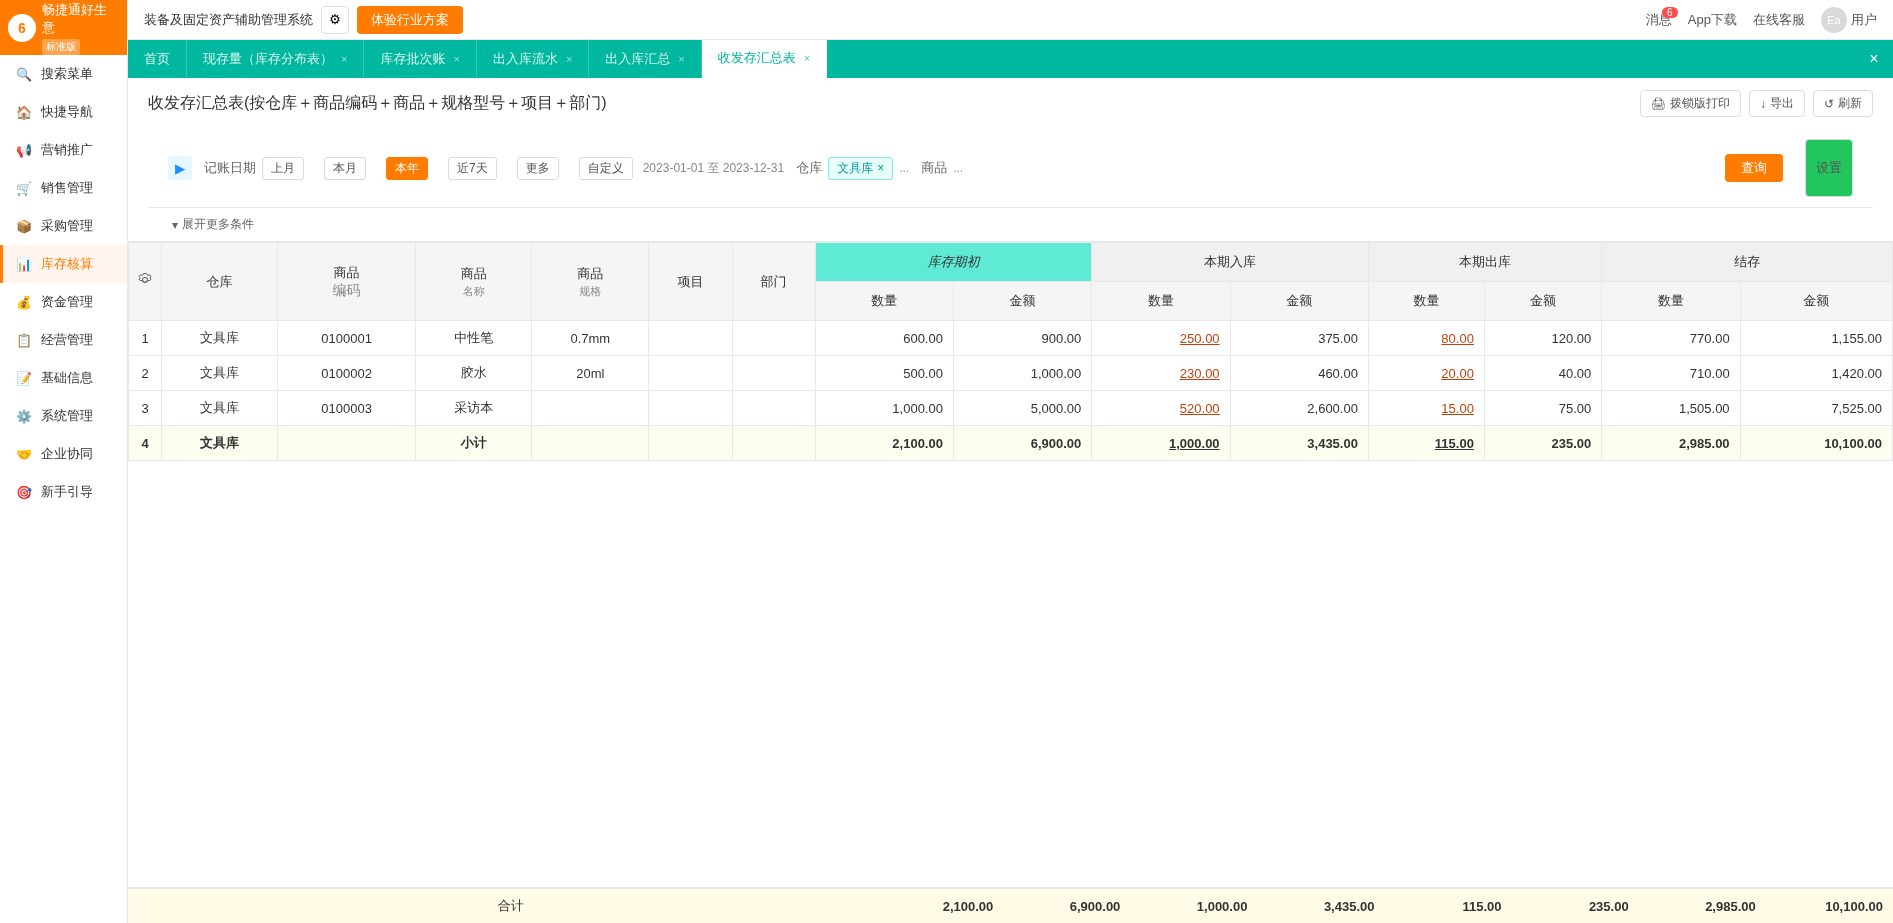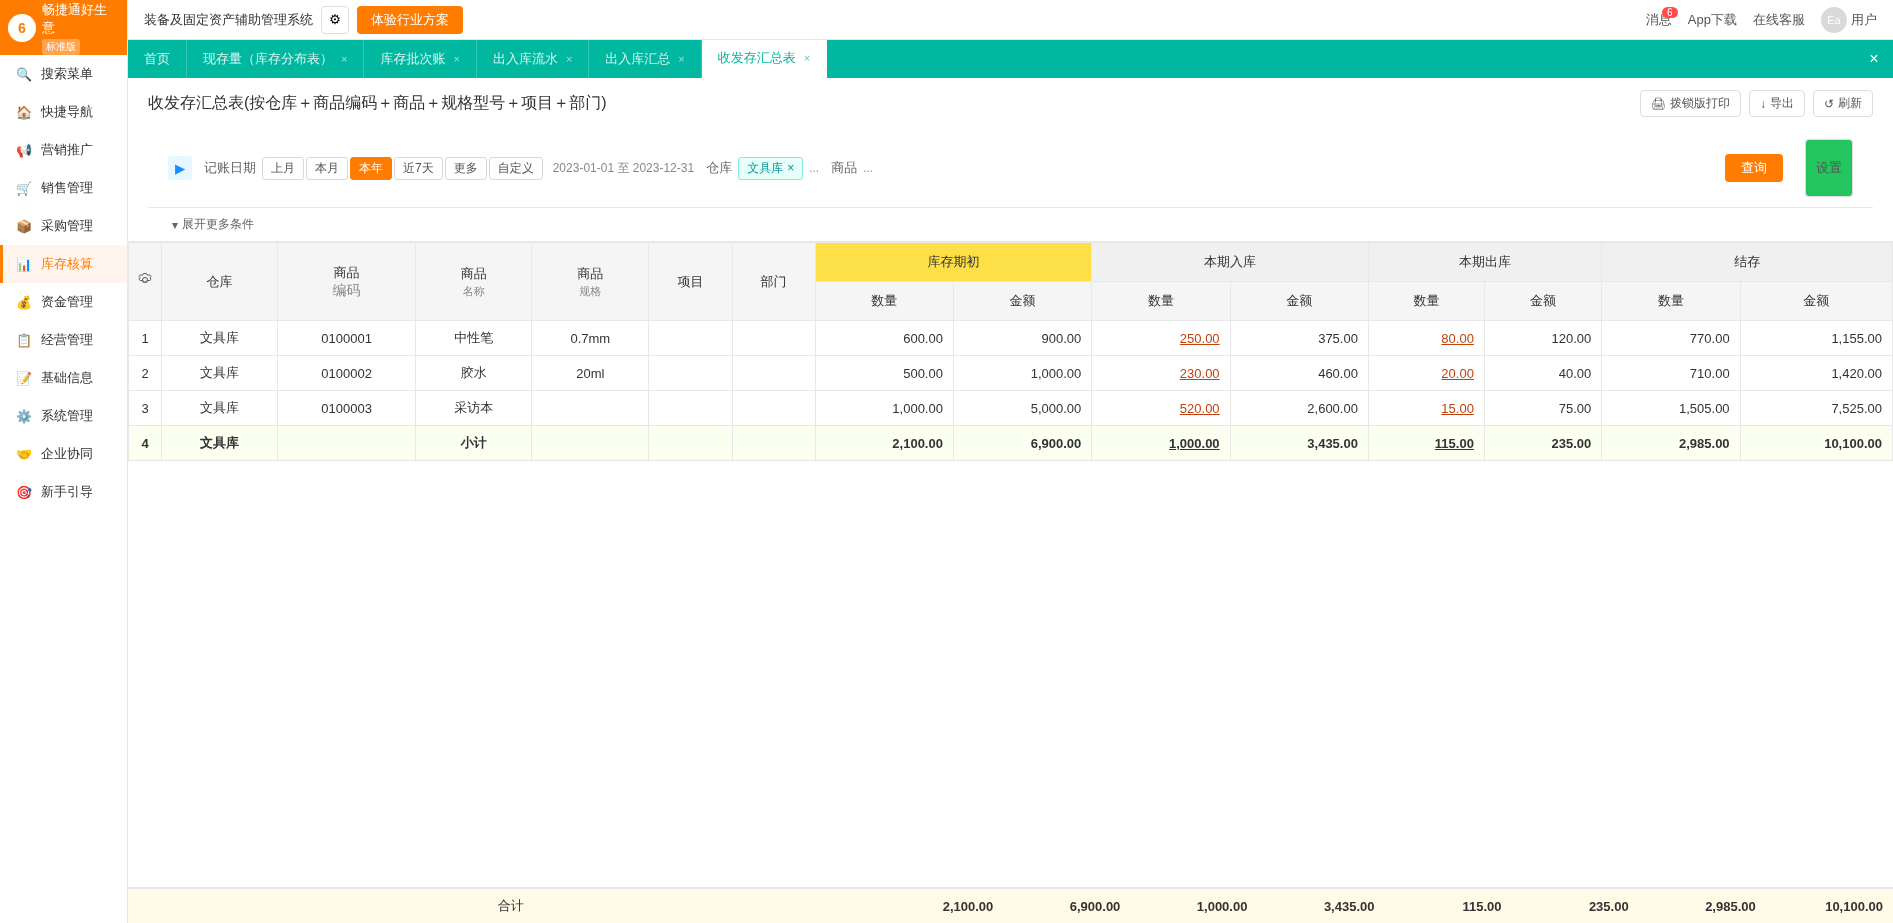--- a/index.html
+++ b/index.html
@@ -47,21 +47,21 @@
     .page-actions { display: flex; align-items: center; gap: 8px; }
     .btn-print { border: 1px solid #ddd; background: #fff; padding: 4px 10px; border-radius: 4px; cursor: pointer; font-size: 12px; color: #555; display: flex; align-items: center; gap: 4px; }
     .btn-export { border: 1px solid #ddd; background: #fff; padding: 4px 10px; border-radius: 4px; cursor: pointer; font-size: 12px; color: #555; display: flex; align-items: center; gap: 4px; }
     .btn-refresh { border: 1px solid #ddd; background: #fff; padding: 4px 10px; border-radius: 4px; cursor: pointer; font-size: 12px; color: #555; display: flex; align-items: center; gap: 4px; }
 
     
     .filter-bar { background: #fff; padding: 10px 20px; border-bottom: 1px solid #e8e8e8; display: flex; align-items: center; gap: 12px; flex-wrap: wrap; flex-shrink: 0; }
     .filter-toggle { width: 24px; height: 24px; background: #e6f7ff; border: none; cursor: pointer; display: flex; align-items: center; justify-content: center; color: #1890ff; border-radius: 3px; flex-shrink: 0; }
     .filter-group { display: flex; align-items: center; gap: 6px; }
     .filter-label { color: #666; font-size: 13px; white-space: nowrap; }
-    .date-shortcuts { display: flex; align-items: center; gap: 2px; }
+    .date-shortcuts { display: flex; align-items: center; gap: 20px; }
     .date-btn { padding: 2px 8px; border: 1px solid #d9d9d9; background: #fff; border-radius: 3px; cursor: pointer; font-size: 12px; color: #555; }
     .date-btn.active { background: #ff7c00; color: #fff; border-color: #ff7c00; }
     .date-range { font-size: 12px; color: #888; margin-left: 4px; }
     .warehouse-tag { background: #e6fffb; border: 1px solid #87e8de; border-radius: 3px; padding: 2px 8px; font-size: 12px; color: #08979c; display: flex; align-items: center; gap: 4px; }
     .tag-close { cursor: pointer; color: #08979c; }
     .filter-more { color: #999; font-size: 12px; cursor: pointer; }
     .goods-more { color: #999; font-size: 12px; cursor: pointer; }
     .btn-query { background: #ff7c00; color: #fff; border: none; padding: 5px 16px; border-radius: 4px; cursor: pointer; font-size: 13px; white-space: nowrap; }
     .btn-settings { border: 1px solid #ddd; background: #22c55e; padding: 19px 10px; border-radius: 4px; cursor: pointer; font-size: 13px; color: #555; }
     .expand-more { display: flex; align-items: center; gap: 4px; color: #666; font-size: 12px; cursor: pointer; margin: 4px 0 0 24px; }
@@ -270,21 +270,21 @@
                 <path d="M8 5a3 3 0 1 0 0 6A3 3 0 0 0 8 5zm0 1a2 2 0 1 1 0 4A2 2 0 0 1 8 6z"></path>
                 <path d="M6.5 1.5l-.5 1.5H3l-1 1.5 1 1-1 1.5L3 8.5h3l.5 1.5h3l.5-1.5H13l1-1.5-1-1 1-1.5L13 3H10l-.5-1.5z" fill="none" stroke="#666" stroke-width="1"></path>
               </svg>
             </th>
             <th rowspan="2">仓库</th>
             <th rowspan="2">商品<br><span style="font-weight:normal;font-size:14px;color:#888;">编码</span></th>
             <th rowspan="2">商品<br><span style="font-weight:normal;font-size:11px;color:#888;">名称</span></th>
             <th rowspan="2">商品<br><span style="font-weight:normal;font-size:11px;color:#888;">规格</span></th>
             <th rowspan="2">项目</th>
             <th rowspan="2">部门</th>
-            <th colspan="2" class="th-group" style="background:#fde047;">库存期初</th>
+            <th colspan="2" class="th-group" style="background:#5eead4;font-style:italic;">库存期初</th>
             <th colspan="2" class="th-group" style="background:#f0f0f0;">本期入库</th>
             <th colspan="2" class="th-group" style="background:#f0f0f0;">本期出库</th>
             <th colspan="2" class="th-group" style="background:#f0f0f0;">结存</th>
           </tr>
           <tr>
             <th>数量</th>
             <th>金额</th>
             <th>数量</th>
             <th>金额</th>
             <th>数量</th>

